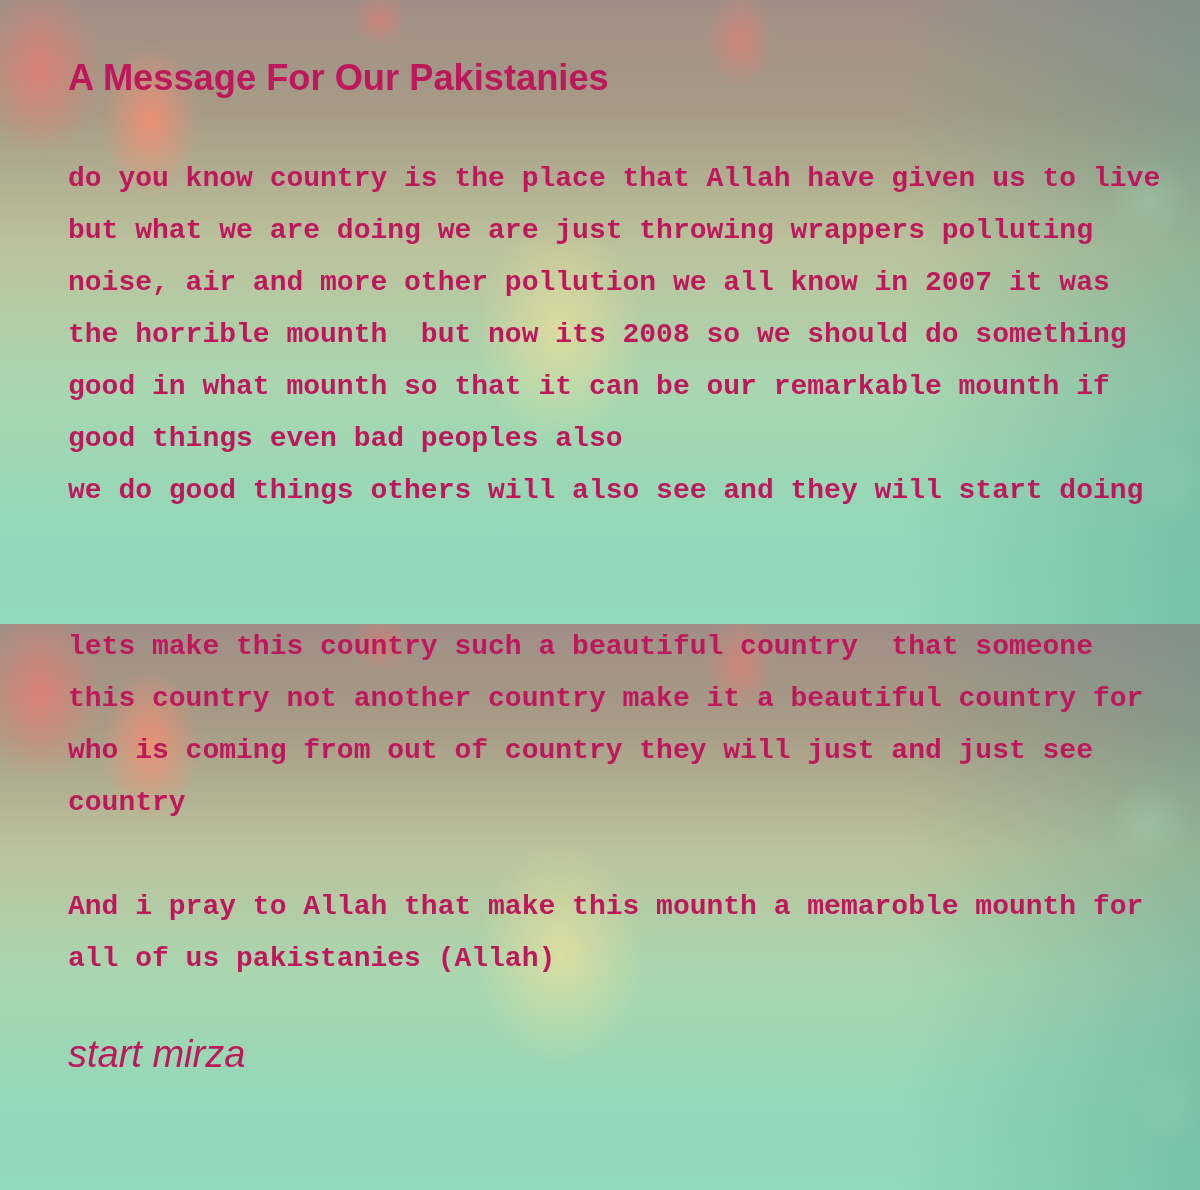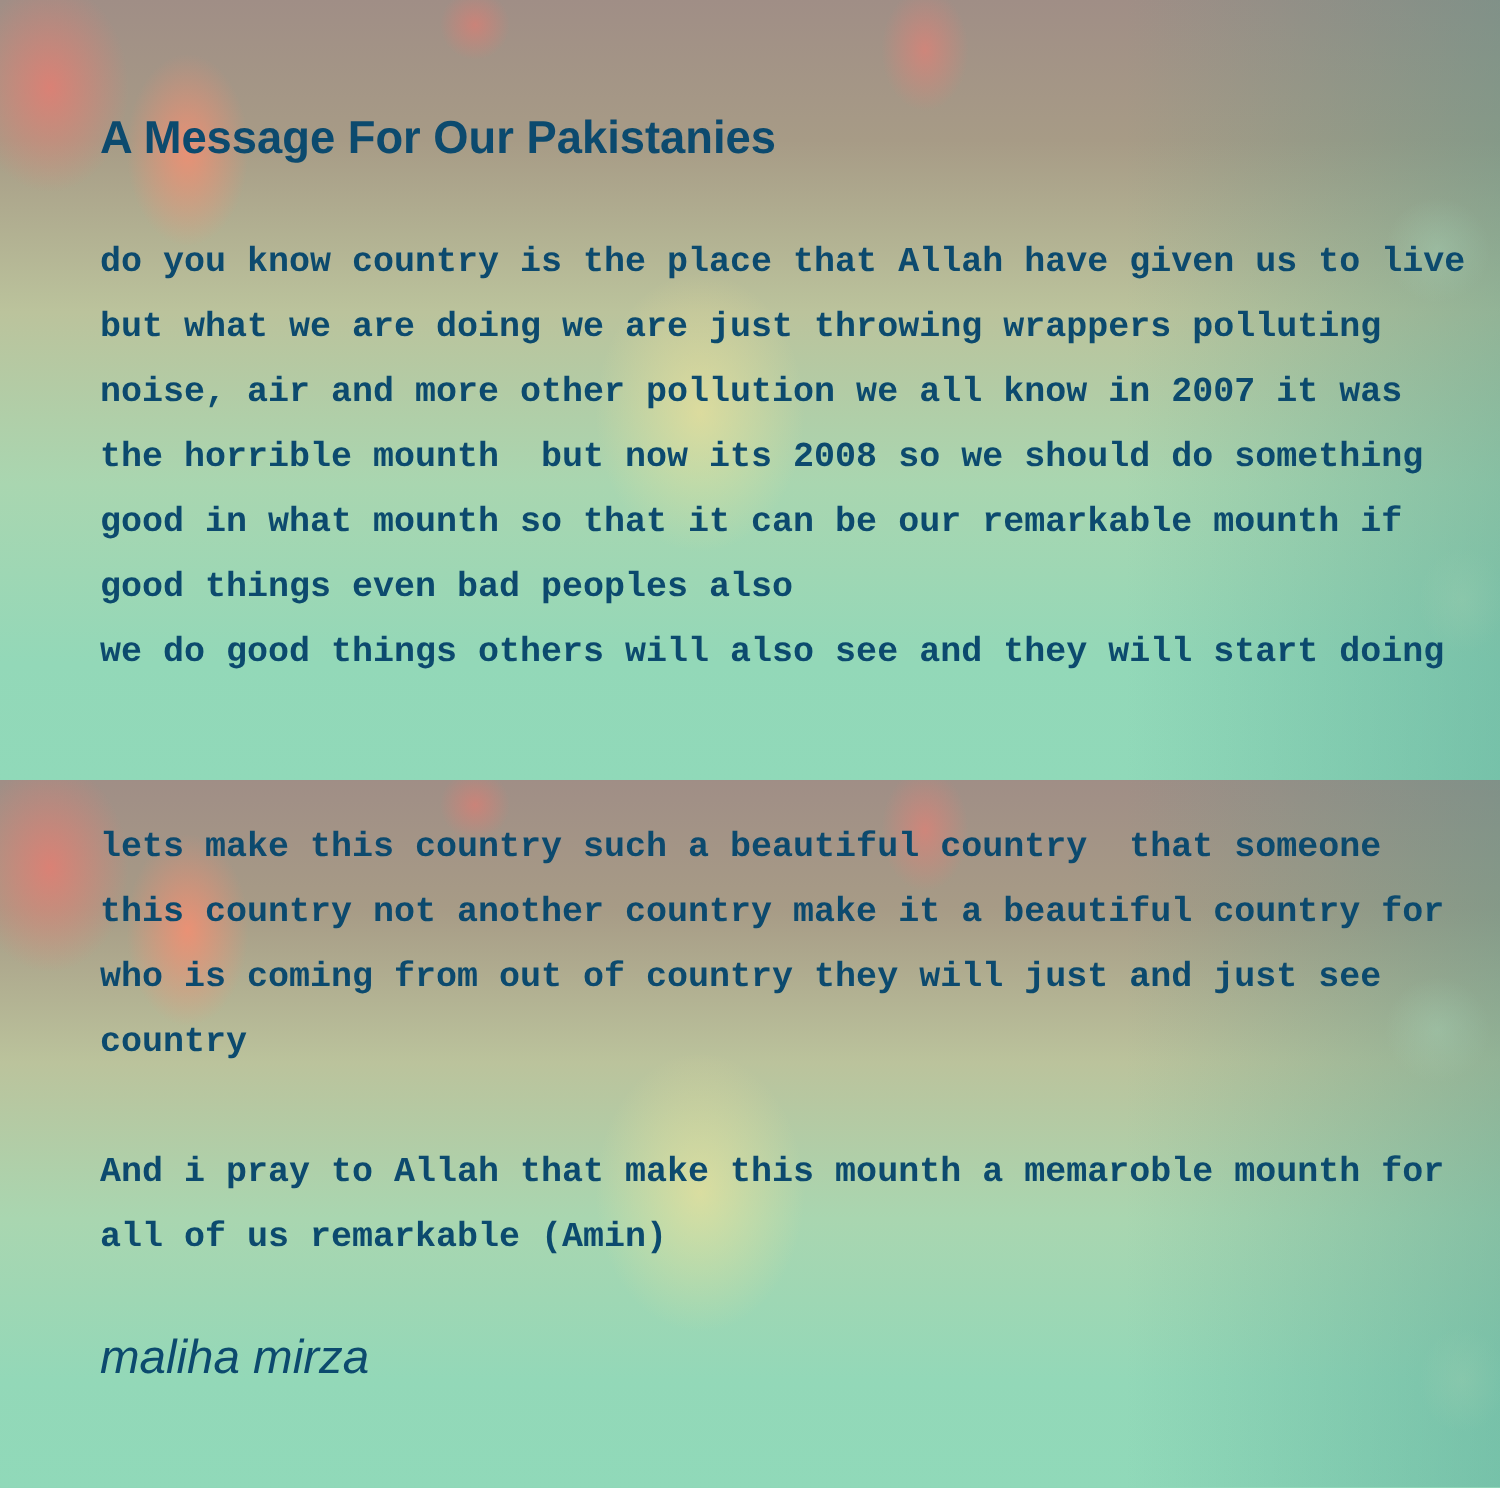--- a/index.html
+++ b/index.html
@@ -21,23 +21,22 @@
       linear-gradient(180deg, #a08e86 0%, #a79b86 18%, #bbc39c 40%, #a9d6b0 62%, #93d8b8 85%, #90d9b9 100%);
   }
   .bg-tile::after {
     content: ""; position: absolute; inset: 0;
     background: linear-gradient(90deg, rgba(0,0,0,0) 0%, rgba(0,0,0,0) 75%, rgba(70,150,140,0.35) 100%);
   }
   .bg-top { top: 0; }
   .bg-bottom { top: 624px; height: 566px; }
 
   .poem {
-    position: absolute; left: 80px; top: 55px; width: 1120px;
-    color: #0c4a6e;
-    margin-top: 32px;
+    position: absolute; left: 68px; top: 55px; width: 1120px;
+    color: #be185d;
   }
   .title {
     font-size: 37px; font-weight: bold; margin: 0; line-height: 46px;
     transform: scaleX(0.98); transform-origin: left;
   }
   .stanzas { margin-top: 52px; font-family: Liberation Mono, monospace; }
   .line {
     font-size: 28px; font-weight: bold; line-height: 52px; height: 52px;
     white-space: pre;
   }
@@ -69,18 +68,18 @@
     <div class="blank"></div>
     <div>
       <div class="line">lets make this country such a beautiful country  that someone</div>
       <div class="line">this country not another country make it a beautiful country for</div>
       <div class="line">who is coming from out of country they will just and just see</div>
       <div class="line">country</div>
     </div>
     <div class="blank"></div>
     <div>
       <div class="line">And i pray to Allah that make this mounth a memaroble mounth for</div>
-      <div class="line">all of us remarkable (Amin)</div>
+      <div class="line">all of us pakistanies (Allah)</div>
     </div>
   </div>
 
-  <div class="author">maliha mirza</div>
+  <div class="author">start mirza</div>
 </div>
 
 </body></html>

